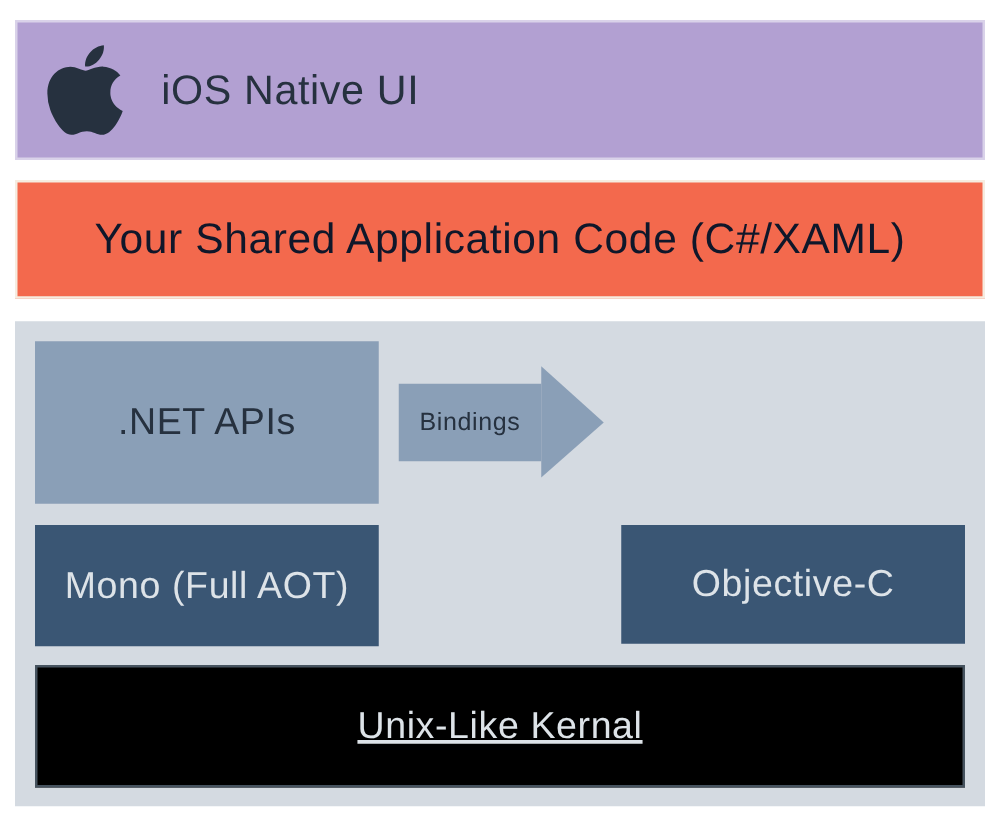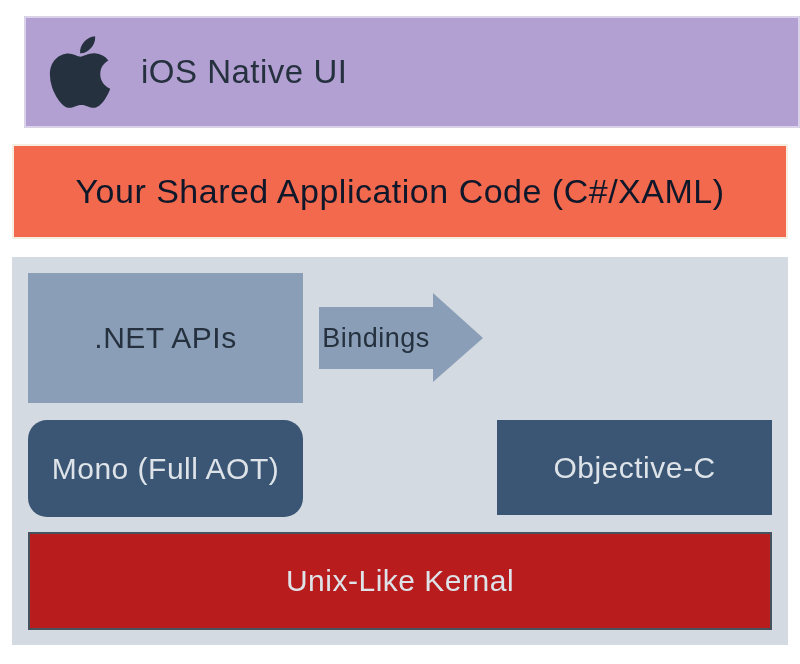--- a/index.html
+++ b/index.html
@@ -20,21 +20,20 @@
   .layer-native {
     position: absolute;
     left: 12px; top: 16px;
     width: 776px; height: 112px;
     background: #b2a0d2;
     border: 2px solid #d9d2e9;
     box-sizing: border-box;
     display: flex;
     align-items: center;
     padding-left: 23px;
-    margin-left: 12px;
   }
   .apple-logo {
     width: 62px; height: 82px;
     flex: 0 0 auto;
   }
   .layer-native .label {
     margin-left: 30px;
     font-size: 33px;
     font-weight: 400;
     color: #26313f;
@@ -78,42 +77,43 @@
   }
   .box.mid {
     background: #8a9fb7;
     color: #26313f;
   }
   .box.dark {
     background: #3a5674;
     color: #dde3e8;
   }
   .box.kernel {
-    background: #b91c1c;
+    background: #000000;
     color: #dde3e8;
     border: 2px solid #46535f;
+    text-decoration: underline;
   }
 
   .net-apis  { left: 16px;  top: 16px;  width: 275px; height: 130px; }
   .ios-apis  { left: 485px; top: 16px;  width: 275px; height: 130px; }
-  .mono      { left: 16px;  top: 163px; width: 275px; height: 97px; border-radius: 19px; }
+  .mono      { left: 16px;  top: 163px; width: 275px; height: 97px; }
   .objc      { left: 485px; top: 163px; width: 275px; height: 95px; }
   .kernel-box{ left: 16px;  top: 275px; width: 744px; height: 98px; }
 
   
   .arrow-body {
     position: absolute;
     left: 307px; top: 50px;
     width: 114px; height: 62px;
     background: #8a9fb7;
     display: flex;
     align-items: center;
     justify-content: center;
     color: #26313f;
-    font-size: 27px;
+    font-size: 20px;
     letter-spacing: 0.5px;
   }
   .arrow-head {
     position: absolute;
     left: 421px; top: 36px;
     width: 0; height: 0;
     border-top: 45px solid transparent;
     border-bottom: 44px solid transparent;
     border-left: 50px solid #8a9fb7;
   }

